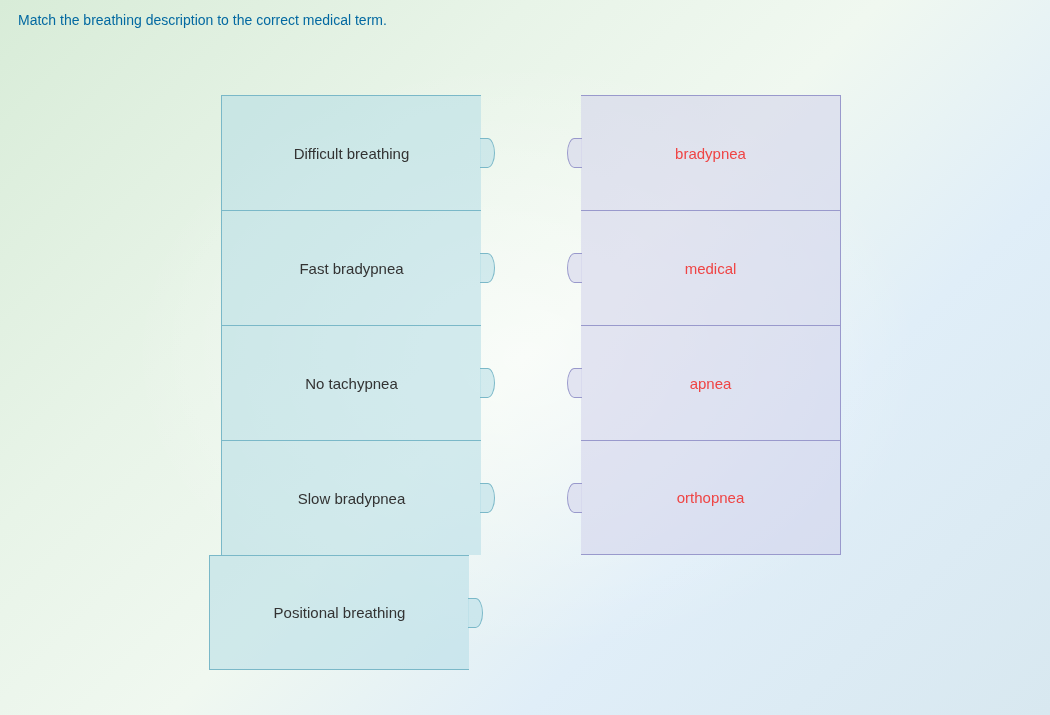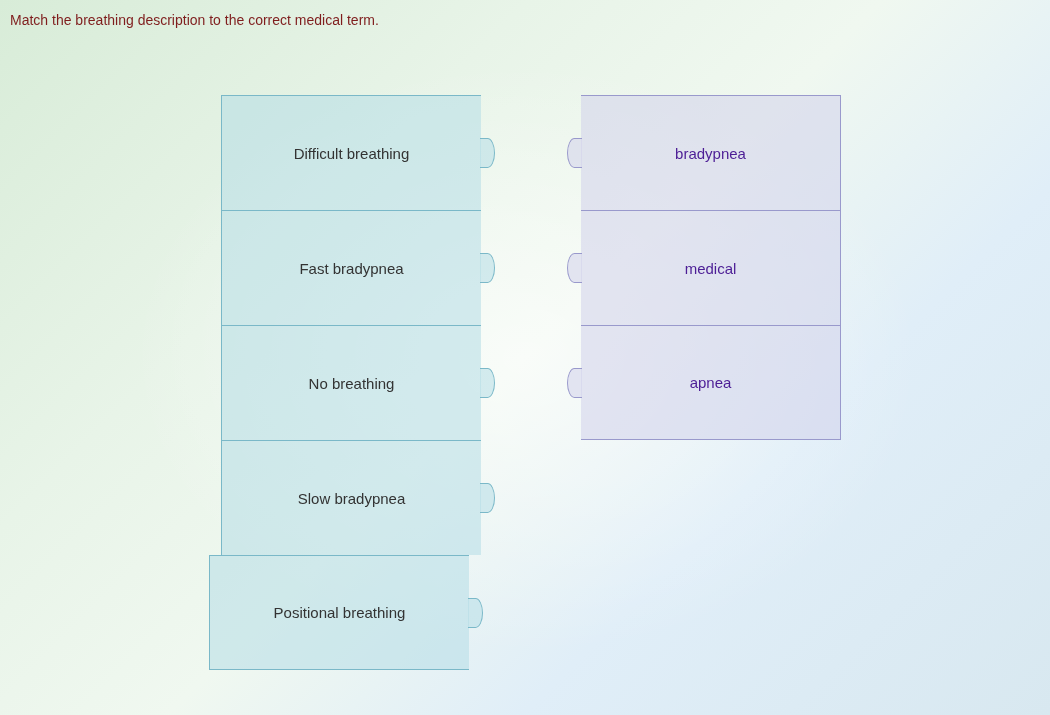--- a/index.html
+++ b/index.html
@@ -22,23 +22,23 @@
       transform: translate(-50%, -50%);
       width: 800px;
       height: 600px;
       background: radial-gradient(ellipse, rgba(255,255,255,0.6) 0%, transparent 70%);
       pointer-events: none;
     }
 
     .instructions {
       position: absolute;
       top: 12px;
-      left: 10px;
+      left: 18px;
       font-size: 14px;
-      color: #7f1d1d;
+      color: #0369a1;
     }
 
     .columns-wrapper {
       position: absolute;
       top: 95px;
       left: 0;
       right: 0;
       display: flex;
       justify-content: center;
       gap: 100px;
@@ -91,21 +91,21 @@
     .right-item {
       position: relative;
       width: 260px;
       height: 115px;
       background: rgba(210, 210, 235, 0.55);
       border: 1.5px solid #9999cc;
       display: flex;
       align-items: center;
       justify-content: center;
       font-size: 15px;
-      color: #4c1d95;
+      color: #ef4444;
       border-left: none;
       cursor: pointer;
     }
 
     .right-item:not(:last-child) {
       border-bottom: none;
     }
 
     
     .right-item::before {
@@ -125,24 +125,25 @@
 </head>
 <body>
 
 <p class="instructions">Match the breathing description to the correct medical term.</p>
 
 <div class="columns-wrapper">
 
   <div class="column" id="left-col">
   <div class="left-item">Difficult breathing</div>
       <div class="left-item">Fast bradypnea</div>
-      <div class="left-item">No breathing</div>
+      <div class="left-item">No tachypnea</div>
       <div class="left-item">Slow bradypnea</div>
       <div class="left-item">Positional breathing</div>
     </div>
 
   <div class="column" id="right-col">
   <div class="right-item">bradypnea</div>
       <div class="right-item">medical</div>
       <div class="right-item">apnea</div>
+      <div class="right-item">orthopnea</div>
     </div>
 
 </div>
 
 </body></html>

